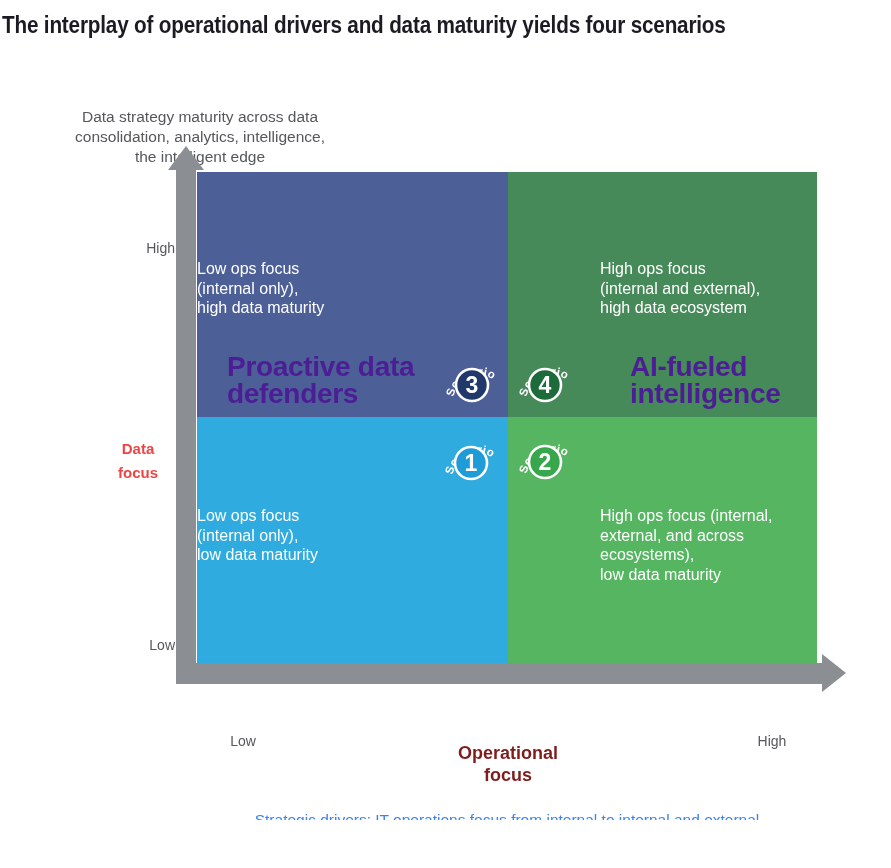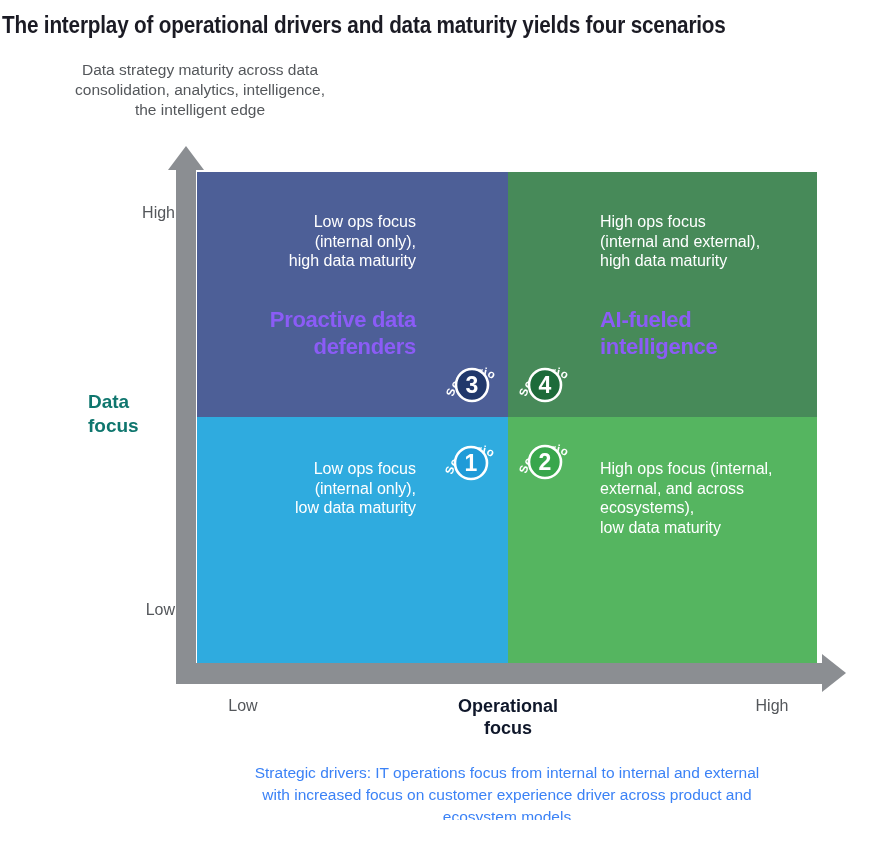--- a/index.html
+++ b/index.html
@@ -1,21 +1,21 @@
 <!DOCTYPE html>
 <html><head>
 <meta charset="utf-8">
 <style>
   html,body{margin:0;padding:0;background:#fff;}
   #figure{
     position:relative;width:891px;height:820px;background:#fff;overflow:hidden;
     font-family:"Liberation Sans","DejaVu Sans",sans-serif;
   }
   .abs{position:absolute;}
-  .pre{white-space:pre-line;}
+  .pre{white-space:pre-line;margin-top:47px;}
   #title{
     left:2px;top:12px;width:880px;
     font-size:23px;font-weight:700;letter-spacing:-0.2px;
     transform:scaleX(0.90);transform-origin:left center;
   }
   #y-axis-title{
     left:40px;top:60px;width:320px;text-align:center;
     font-size:15.5px;line-height:20px;
   }
   
@@ -26,41 +26,41 @@
   #x-arrowhead{position:absolute;left:822px;top:654px;width:0;height:0;
     border-top:19px solid transparent;border-bottom:19px solid transparent;
     border-left:24px solid transparent;}
   
   .quad{position:absolute;}
   #quad-tl{left:197px;top:172px;width:311px;height:245px;}
   #quad-tr{left:508px;top:172px;width:309px;height:245px;}
   #quad-bl{left:197px;top:417px;width:311px;height:246px;}
   #quad-br{left:508px;top:417px;width:309px;height:246px;}
   .q-desc{position:absolute;color:#fff;font-size:16px;line-height:19.5px;}
-  .q-head{position:absolute;color:#8b5cf6;font-size:22px;font-weight:700;
-    line-height:27px;letter-spacing:-0.3px;}
-  .ra{text-align:right;}
+  .q-head{position:absolute;color:#4c1d95;font-size:28px;font-weight:700;
+    line-height:27px;letter-spacing:-0.3px;padding-left:30px;}
+  .ra{text-align:left;}
   #desc-tl{left:197px;top:212px;width:219px;}
   #head-tl{left:197px;top:306px;width:219px;}
   #desc-tr{left:600px;top:212px;width:212px;}
   #head-tr{left:600px;top:306px;width:212px;}
   #desc-bl{left:197px;top:459px;width:219px;}
   #head-bl{left:197px;top:546px;width:219px;}
   #desc-br{left:600px;top:459px;width:212px;}
   #head-br{left:600px;top:546px;width:212px;}
   
-  .tick{position:absolute;font-size:16px;}
+  .tick{position:absolute;font-size:14px;margin-top:36px;}
   #tick-y-high{left:90px;top:204px;width:85px;text-align:right;}
   #tick-y-low{left:90px;top:601px;width:85px;text-align:right;}
   #tick-x-low{left:213px;top:697px;width:60px;text-align:center;}
   #tick-x-high{left:742px;top:697px;width:60px;text-align:center;}
-  #y-axis-label{left:88px;top:390px;width:100px;text-align:left;
-    font-size:19px;font-weight:700;line-height:24px;color:#0f766e;}
+  #y-axis-label{left:88px;top:390px;width:100px;text-align:center;
+    font-size:15px;font-weight:700;line-height:24px;color:#ef4444;}
   #x-axis-label{left:408px;top:695px;width:200px;text-align:center;
-    font-size:18px;font-weight:700;line-height:22px;color:#0f172a;}
+    font-size:18px;font-weight:700;line-height:22px;color:#7f1d1d;}
   
   .badge{position:absolute;width:72px;height:72px;}
   #badge-3{left:436px;top:343px;}
   #badge-4{left:509px;top:343px;}
   #badge-1{left:435px;top:421px;}
   #badge-2{left:509px;top:420px;}
   .badge svg{display:block;}
   
   #caption{left:197px;top:762px;width:620px;text-align:center;
     font-size:15.5px;line-height:22px;}
@@ -89,21 +89,21 @@
   <div class="quad" id="quad-br" style="background: rgb(85, 181, 96);"></div>
 
   <div class="q-desc pre ra" id="desc-tl">Low ops focus
 (internal only),
 high data maturity</div>
   <div class="q-head pre ra" id="head-tl">Proactive data
 defenders</div>
 
   <div class="q-desc pre" id="desc-tr">High ops focus
 (internal and external),
-high data maturity</div>
+high data ecosystem</div>
   <div class="q-head pre" id="head-tr">AI-fueled
 intelligence</div>
 
   <div class="q-desc pre ra" id="desc-bl">Low ops focus
 (internal only),
 low data maturity</div>
 
   <div class="q-desc pre" id="desc-br">High ops focus (internal,
 external, and across
 ecosystems),

